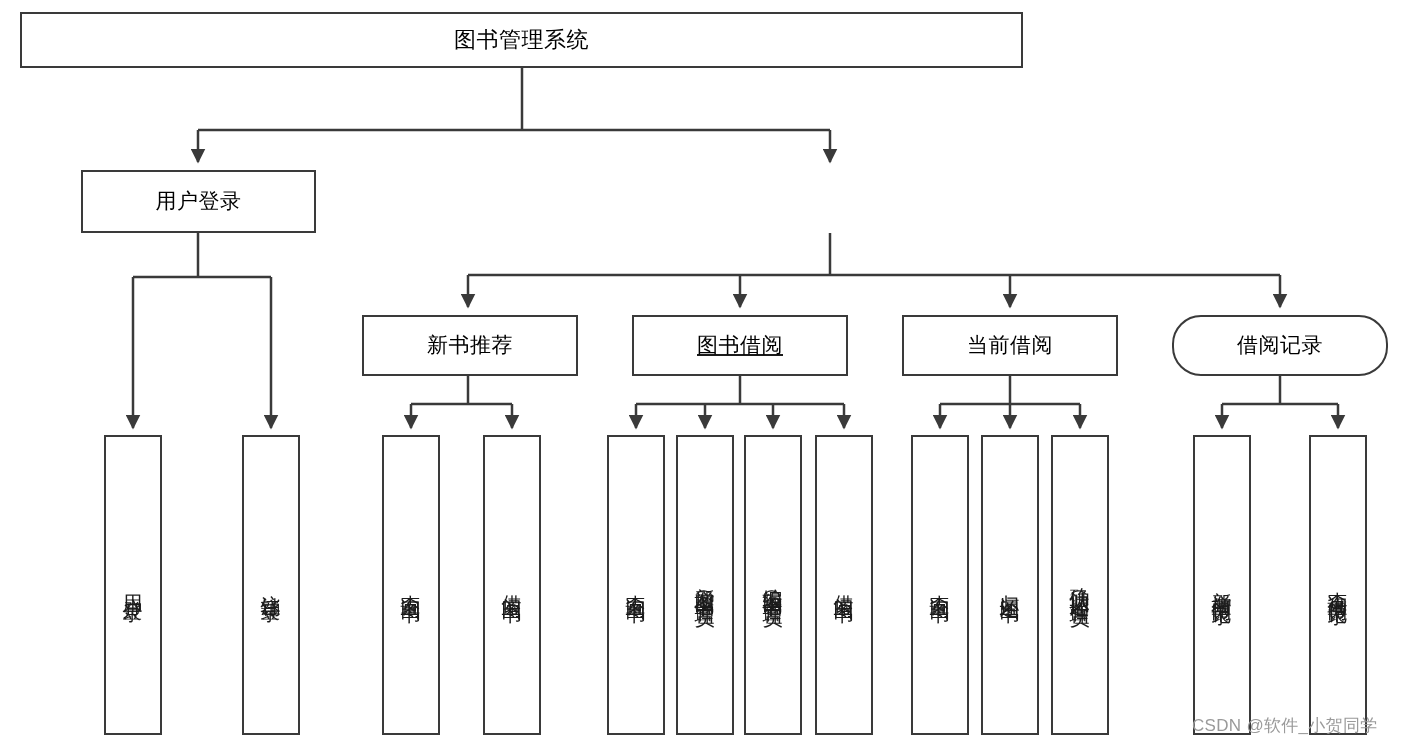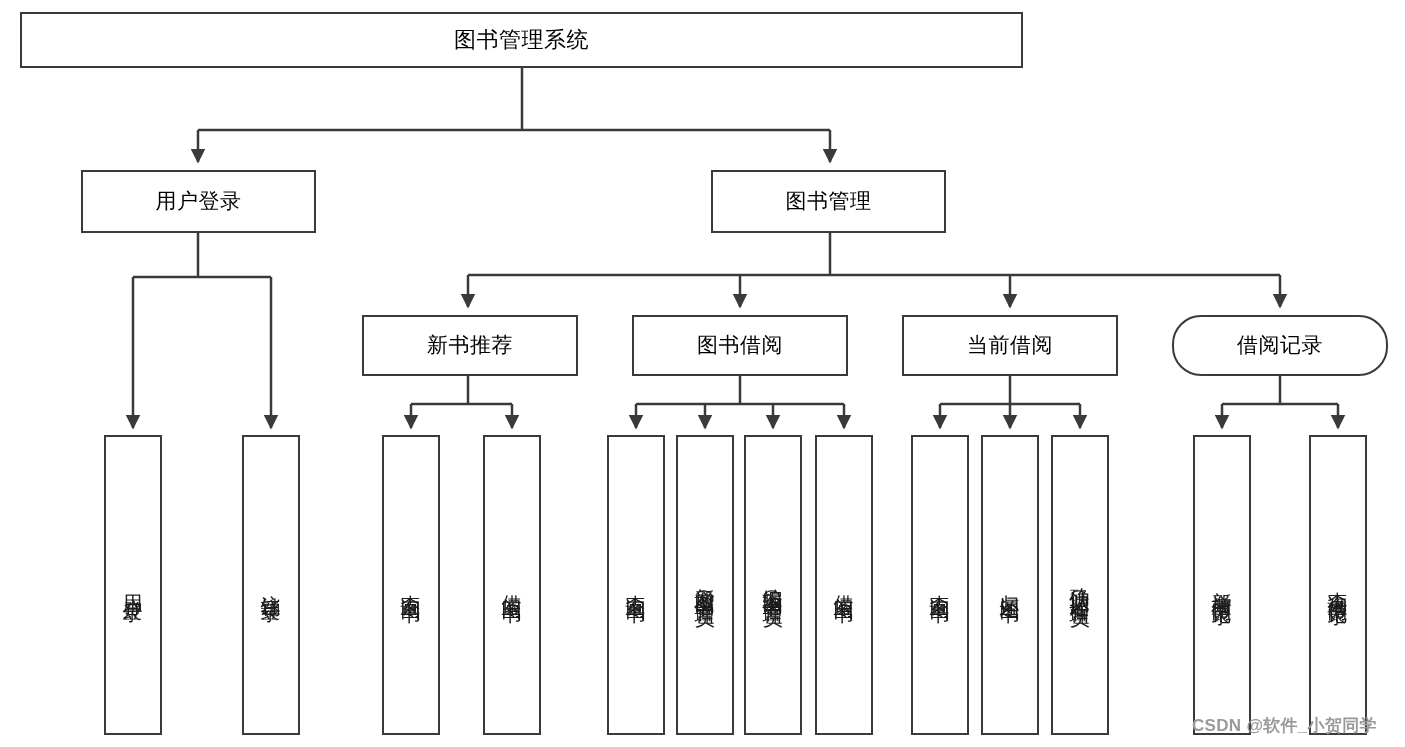--- a/index.html
+++ b/index.html
@@ -143,28 +143,25 @@
     </g>
   </svg>
 
   <div class="node-box root" style="left:20px; top:12px; width:1003px; height:56px;">
     <span class="node-label">图书管理系统</span>
   </div>
 
   <div class="node-box" style="left:81px; top:170px; width:235px; height:63px;">
     <span class="node-label">用户登录</span>
   </div>
-  <div class="node-box" style="left:711px; top:170px; width:235px; height:63px;">
-    <span class="node-label">图书管理</span>
-  </div>
 
   <div class="node-box" style="left:362px; top:315px; width:216px; height:61px;">
     <span class="node-label">新书推荐</span>
   </div>
-  <div class="node-box" style="left:632px; top:315px; width:216px; height:61px;">
+  <div class="node-box" style="left:632px; top:315px; width:216px; height:61px;text-decoration:underline;">
     <span class="node-label">图书借阅</span>
   </div>
   <div class="node-box" style="left:902px; top:315px; width:216px; height:61px;">
     <span class="node-label">当前借阅</span>
   </div>
   <div class="node-box" style="left:1172px; top:315px; width:216px; height:61px;border-radius:29px;">
     <span class="node-label">借阅记录</span>
   </div>
 
   <div class="leaf-box" style="left:104px; top:435px; width:58px; height:300px;">
@@ -204,15 +201,15 @@
     <span class="leaf-label">确认归还（管理员）</span>
   </div>
 
   <div class="leaf-box" style="left:1193px; top:435px; width:58px; height:300px;">
     <span class="leaf-label">新增借阅记录</span>
   </div>
   <div class="leaf-box" style="left:1309px; top:435px; width:58px; height:300px;">
     <span class="leaf-label">查询借阅记录</span>
   </div>
 
-  <div class="watermark" style="left:1192px; top:714px;font-weight:bold;">CSDN @软件_小贺同学</div>
+  <div class="watermark" style="left:1192px; top:714px;">CSDN @软件_小贺同学</div>
 
 </div>
 
 </body></html>

